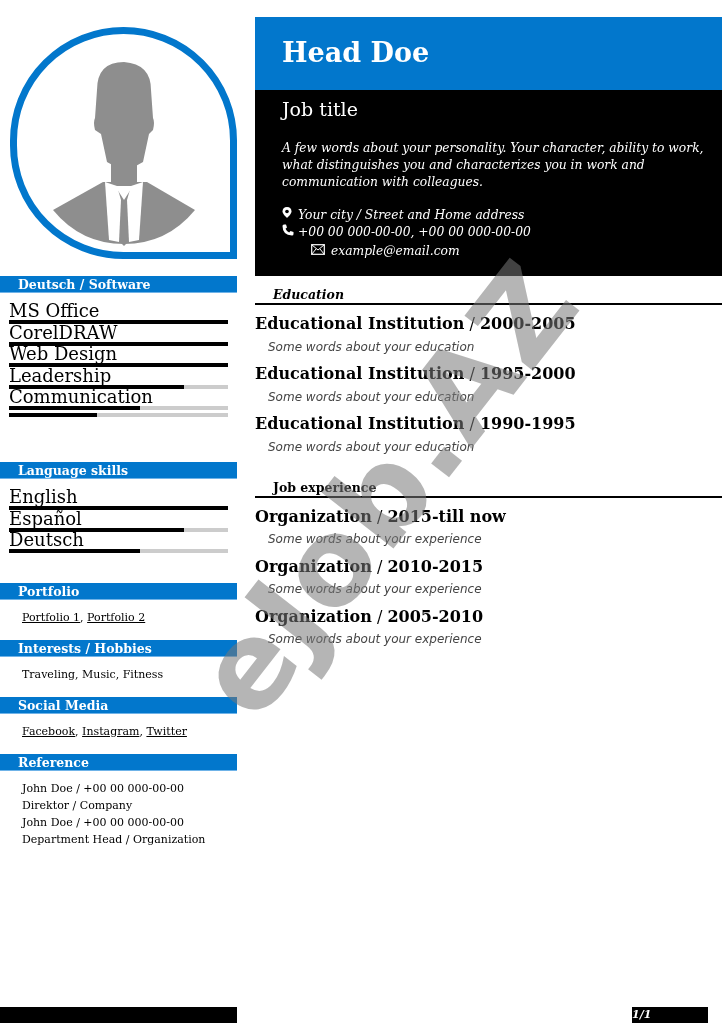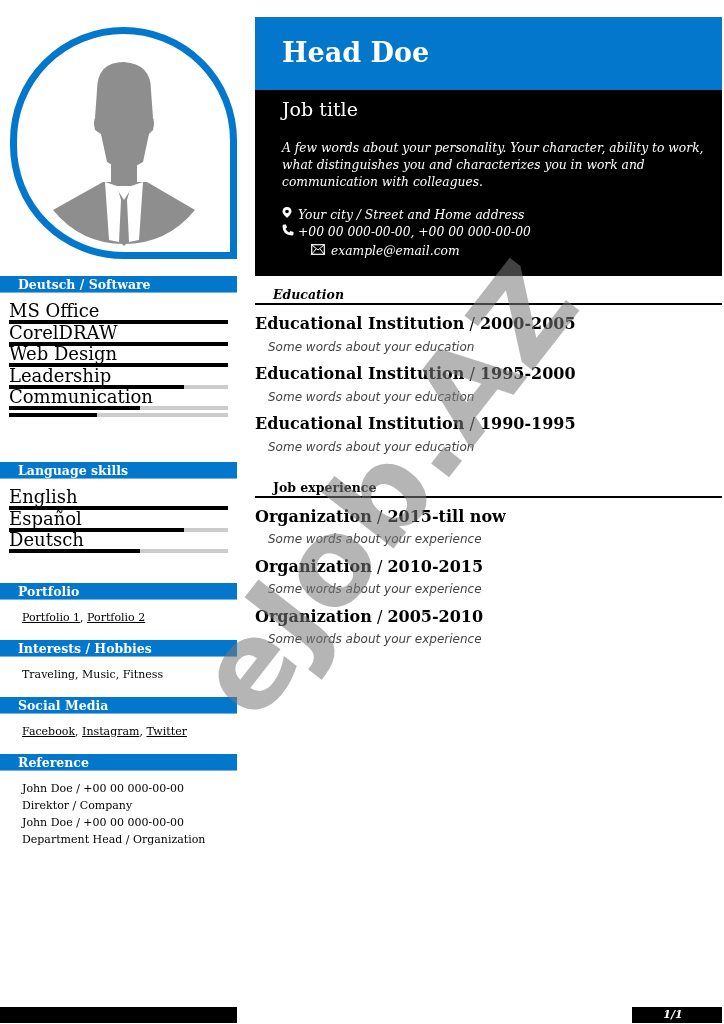--- a/index.html
+++ b/index.html
@@ -33,22 +33,22 @@
 
   
   .r-head { left:255px; width:467px; border-bottom:2px solid #000; height:16px; }
   .r-head span { position:absolute; left:18px; top:0; font-weight:bold; font-size:12.5px; line-height:15px; }
   .entry-title { left:255px; font-weight:bold; font-size:16px; line-height:19px; }
   .entry-title .sep { font-weight:normal; }
   .entry-desc { left:268px; font-family:"DejaVu Sans", sans-serif; font-style:italic; font-size:12px; line-height:16px; color:#444; }
 
   
   .foot-left { left:0; top:1007px; width:237px; height:16px; background:#000; }
-  .foot-right { left:632px; top:1007px; width:90px; height:16px; background:#000; color:#fff;
-                font-style:italic; font-weight:bold; font-size:11px; line-height:16px; text-align:center; box-sizing:border-box; padding-right:8px; }
+  .foot-right { left:632px; top:1007px; width:76px; height:16px; background:#000; color:#fff;
+                font-style:italic; font-weight:bold; font-size:11px; line-height:16px; text-align:left; box-sizing:border-box; padding-right:8px; }
 
   
   .watermark { left:120px; top:420px; font-family:"DejaVu Sans", sans-serif; font-weight:bold; font-size:120px;
                color:rgba(120,120,120,0.55); transform:rotate(-52deg); transform-origin:center; white-space:nowrap;
                pointer-events:none; letter-spacing:2px; }
 </style>
 </head>
 <body>
 
 <div class="abs photo-frame">

